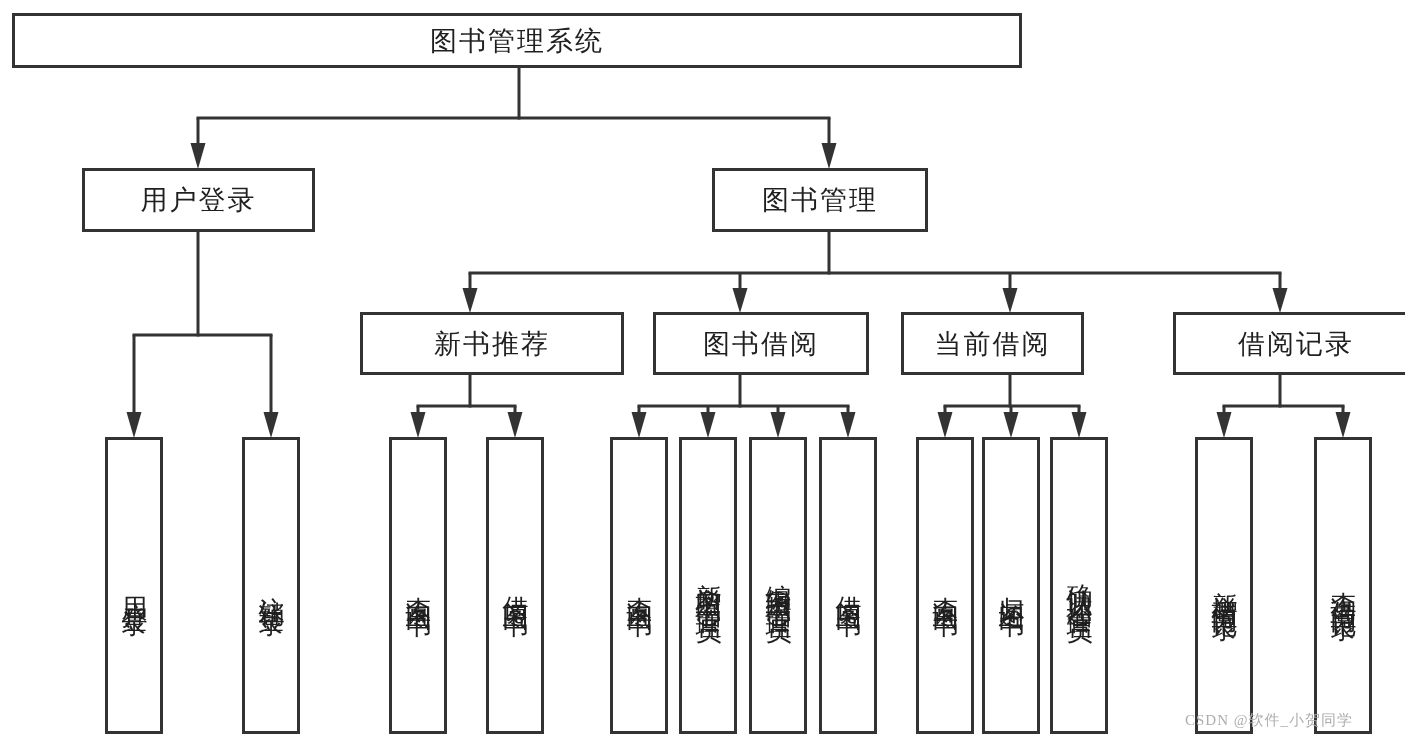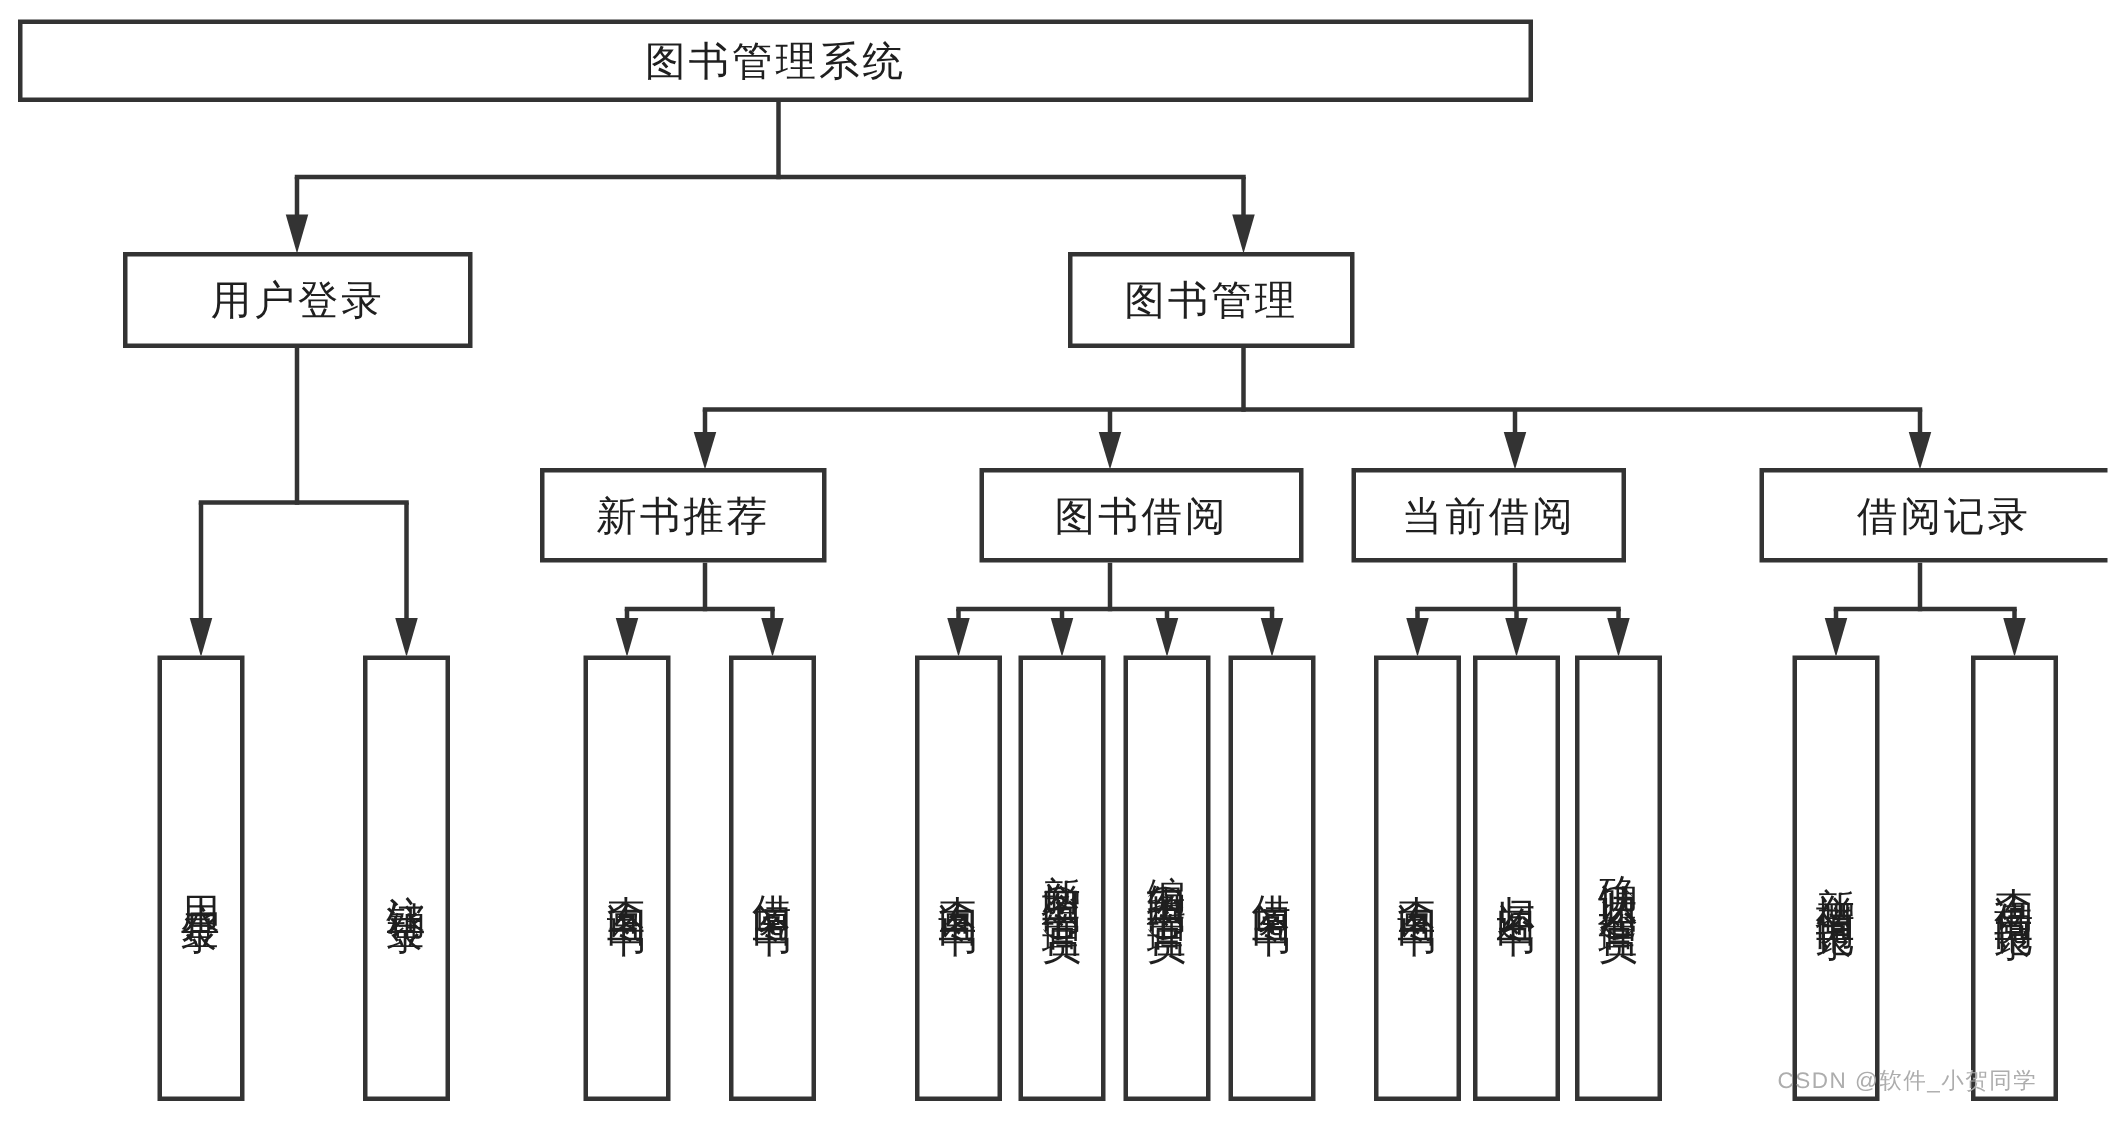--- a/index.html
+++ b/index.html
@@ -9,43 +9,44 @@
     --watermark:#adadad;
     --page_bg:#ffffff;
   }
   html,body{margin:0;padding:0;}
   body{background:var(--page_bg);font-family:"Liberation Sans", sans-serif;}
   .stage{
     position:relative;
     width:1405px;height:747px;
     background:var(--page_bg);
     overflow:hidden;
+    font-family:Liberation Serif, serif;
   }
   .wires{
     position:absolute;left:0;top:0;width:1405px;height:747px;
     z-index:1;
   }
   .wires line{stroke:var(--line);stroke-width:3;}
   .wires polygon{fill:var(--line);}
   .box{
     position:absolute;
     box-sizing:border-box;
     border:3px solid var(--line);
     background:var(--box_bg);
     color:var(--text);
     display:flex;align-items:center;justify-content:center;
     z-index:2;
     text-align:center;
   }
   .h{font-size:27px;letter-spacing:2px;white-space:nowrap;}
   .root{left:12px;top:13px;width:1010px;height:55px;}
   .l2u{left:82px;top:168px;width:233px;height:64px;}
-  .l2b{left:712px;top:168px;width:191px;height:64px;}
+  .l2b{left:712px;top:168px;width:216px;height:64px;}
   .l3{top:312px;height:63px;}
-  .l3a{left:360px;width:191px;}
+  .l3a{left:360px;width:264px;}
   .l3b{left:653px;width:216px;}
   .l3c{left:901px;width:183px;}
   .l3d{left:1173px;width:246px;}
   .leaf{
     top:437px;height:297px;width:58px;
     writing-mode:vertical-rl;
     text-orientation:mixed;
     font-size:26px;
     letter-spacing:5px;
     line-height:1;

